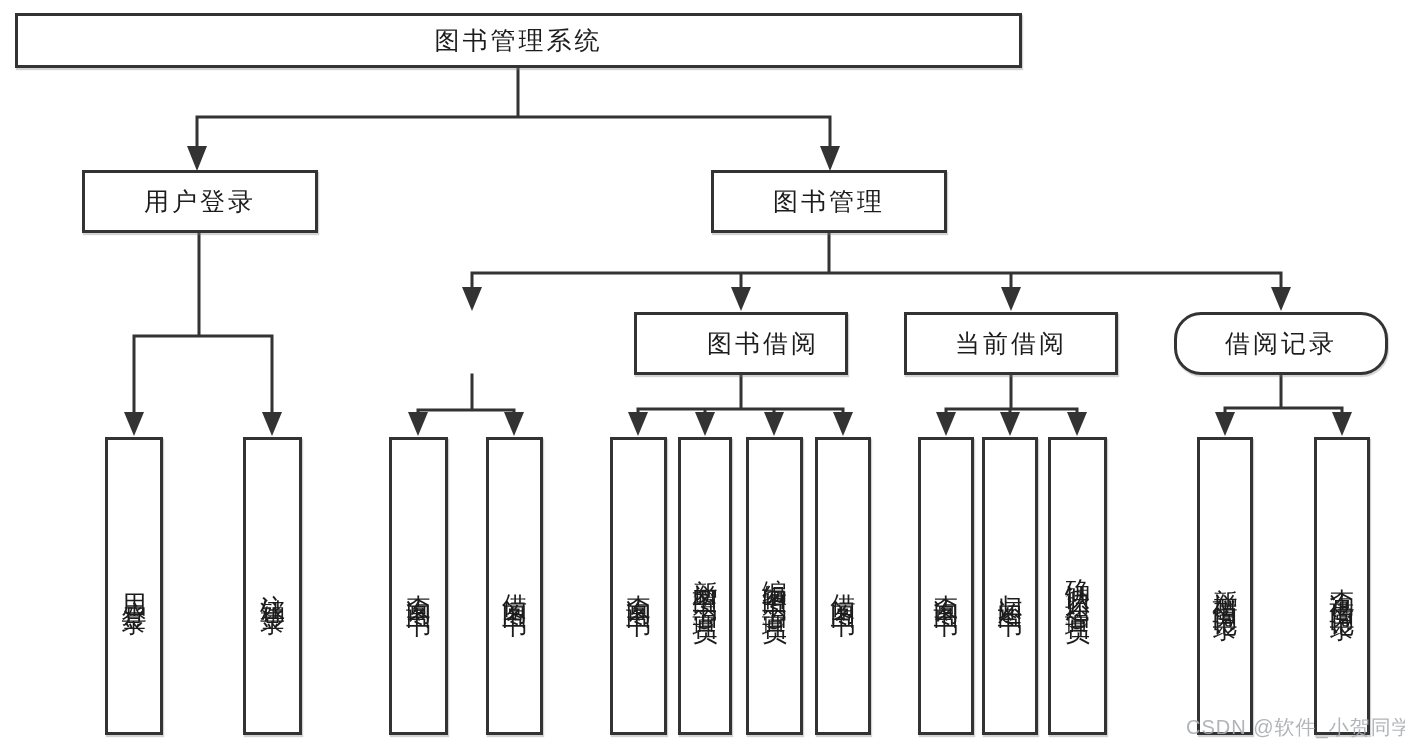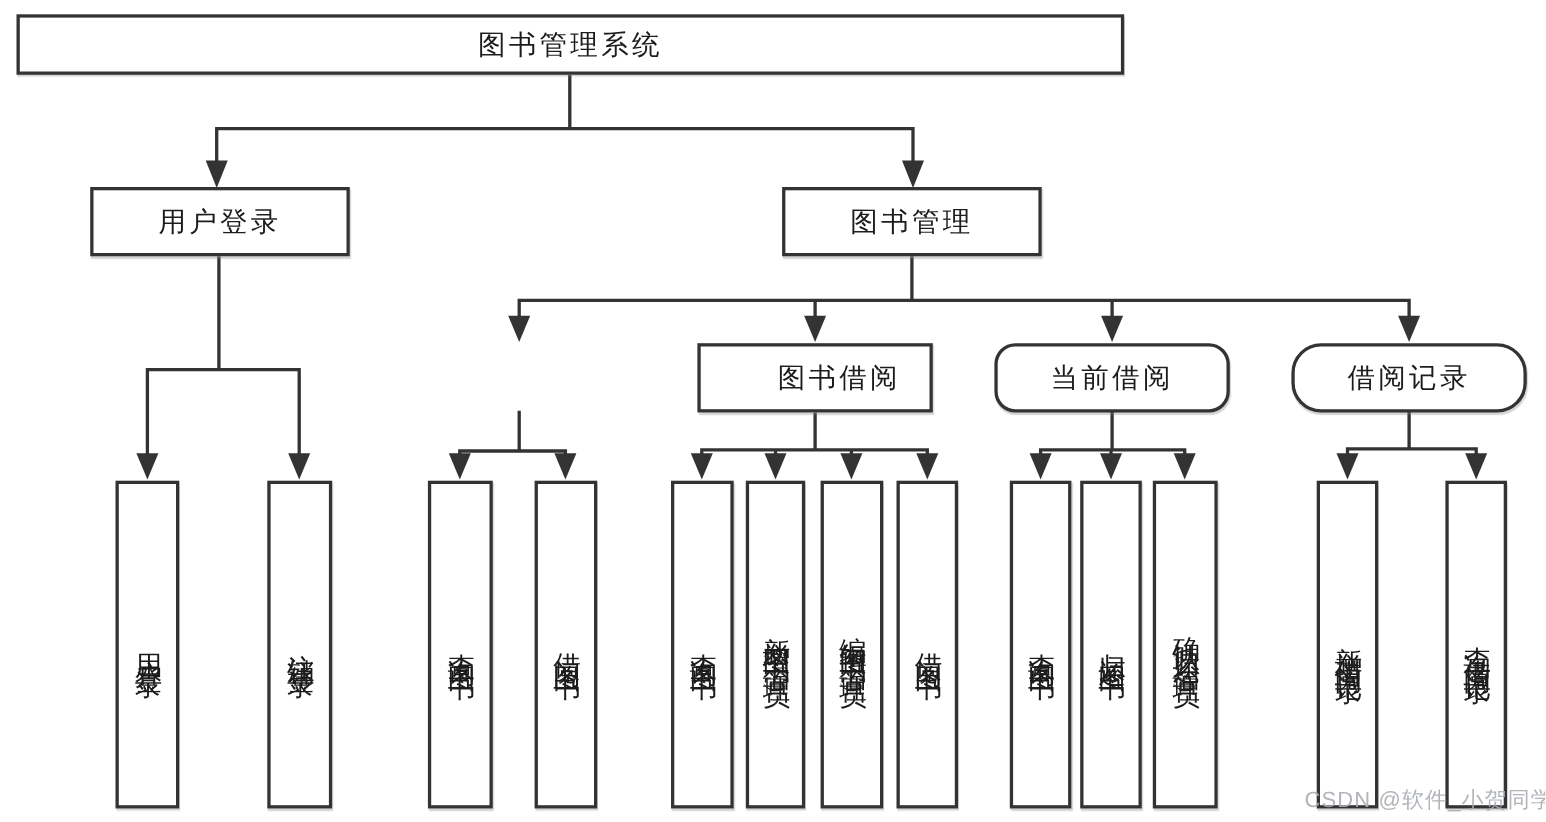--- a/index.html
+++ b/index.html
@@ -115,21 +115,21 @@
   <div class="node h" style="left:82px; top:170px; width:236px; height:63px;">
     <span>用户登录</span>
   </div>
   <div class="node h" style="left:711px; top:170px; width:236px; height:63px;">
     <span>图书管理</span>
   </div>
 
   <div class="node h" style="left:634px; top:312px; width:214px; height:63px;padding-left:44px;">
     <span>图书借阅</span>
   </div>
-  <div class="node h" style="left:904px; top:312px; width:214px; height:63px;border-radius:19px;">
+  <div class="node h" style="left:904px; top:312px; width:214px; height:63px;">
     <span>当前借阅</span>
   </div>
   <div class="node h" style="left:1174px; top:312px; width:214px; height:63px;border-radius:27px;">
     <span>借阅记录</span>
   </div>
 
   <div class="node leaf" style="left:105px; width:58px;">
     <span class="vtext">用户登录</span>
   </div>
   <div class="node leaf" style="left:243px; width:59px;">

